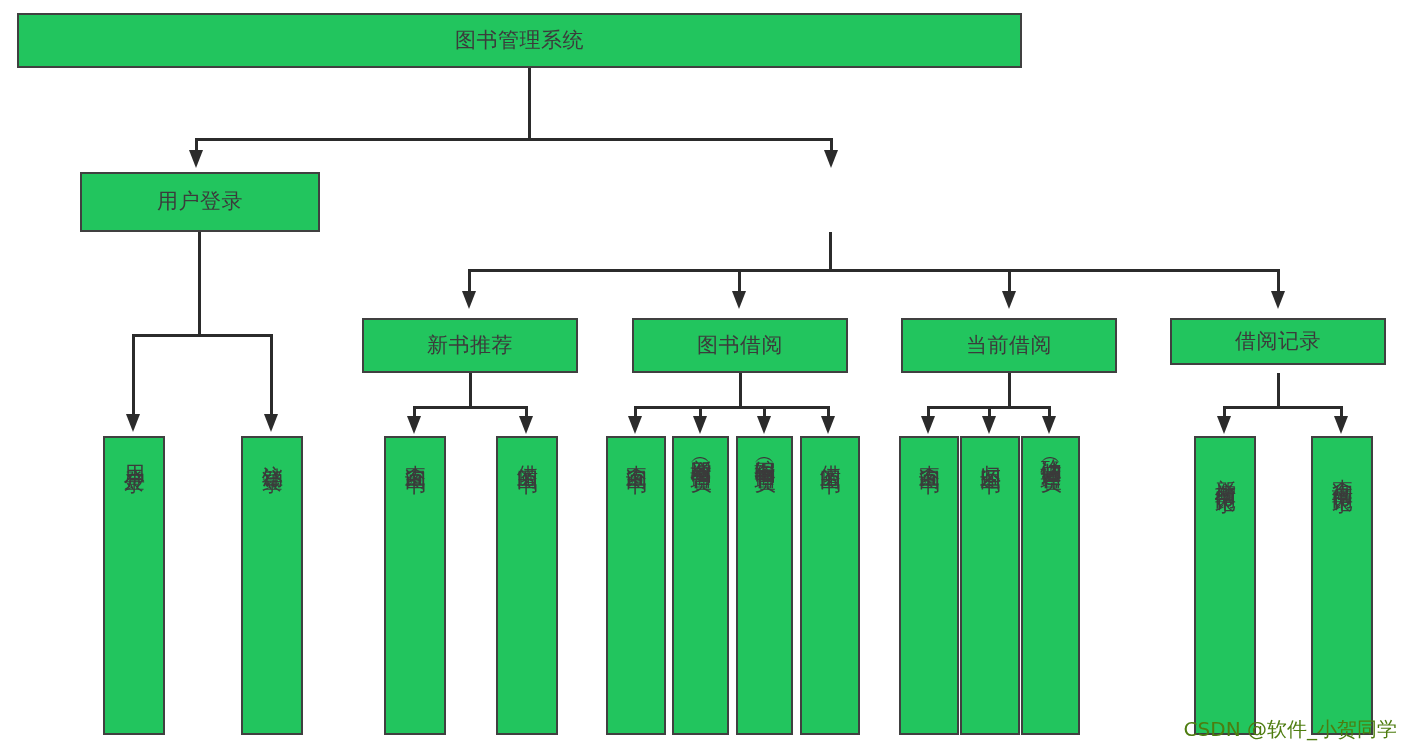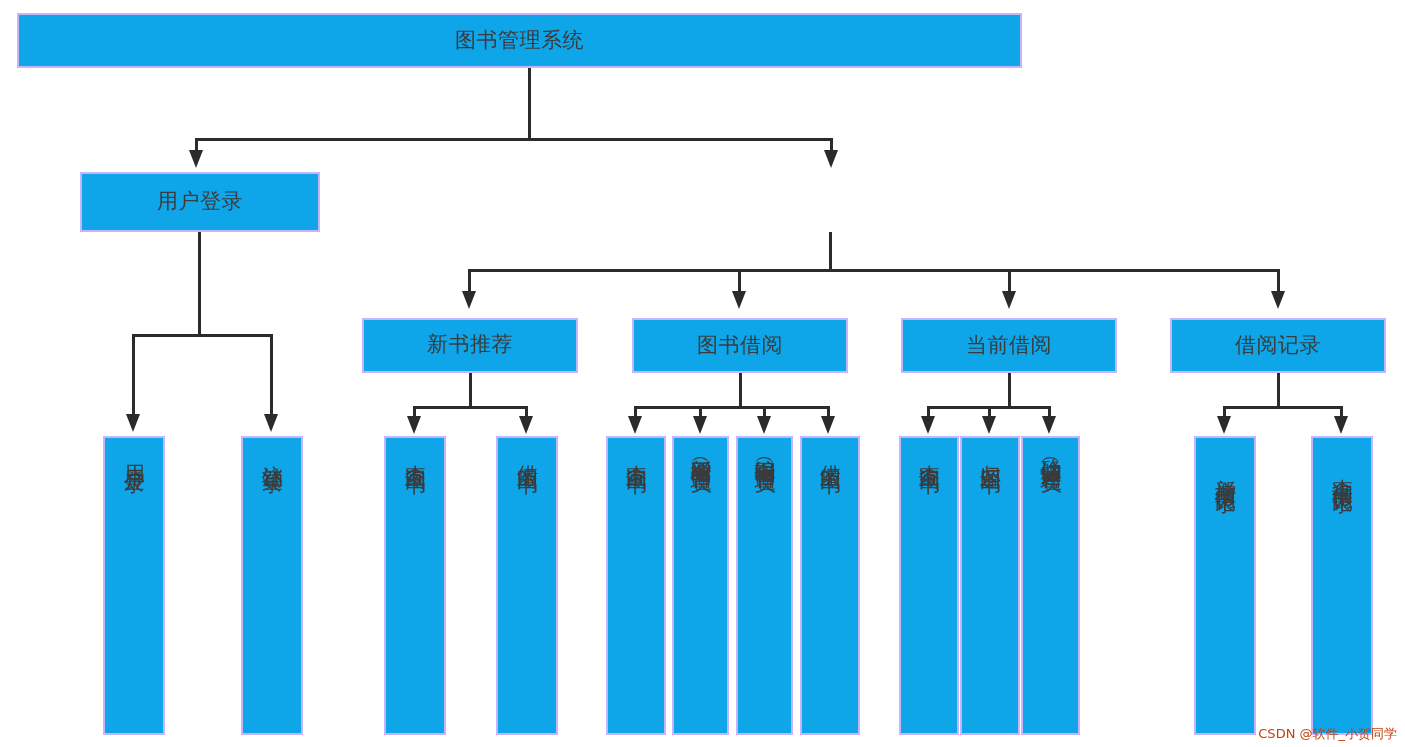--- a/index.html
+++ b/index.html
@@ -15,22 +15,22 @@
     position: relative;
     width: 1405px;
     height: 747px;
     background: #ffffff;
     overflow: hidden;
   }
   
   .node {
     position: absolute;
     box-sizing: border-box;
-    background: #0ea5e9;
-    border: 2px solid #c4b5fd;
+    background: #22c55e;
+    border: 2px solid #404040;
     display: flex;
     align-items: center;
     justify-content: center;
     color: #3a3a3a;
   }
   .node .label {
     font-size: 21px;
     line-height: 1.12;
     letter-spacing: 0.5px;
     white-space: nowrap;
@@ -70,22 +70,22 @@
     height: 0;
     border-left: 7px solid transparent;
     border-right: 7px solid transparent;
     border-top: 18px solid #2b2b2b;
   }
   
   #watermark {
     position: absolute;
     right: 8px;
     bottom: 4px;
-    font-size: 13px;
-    color: #c2410c;
+    font-size: 20px;
+    color: #4d7c0f;
     white-space: nowrap;
     font-family: "DejaVu Sans", "Liberation Sans", sans-serif;
   }
 </style>
 </head>
 <body>
 
 <div id="canvas">
 
   <div class="node horiz" style="left:17px; top:13px; width:1005px; height:55px;">
@@ -116,30 +116,30 @@
   <div class="edge h" style="left:468px; top:269px; width:812px; height:3px;"></div>
   <div class="edge v" style="left:468px; top:269px; width:3px; height:25px;"></div>
   <div class="arrow" style="left:462px; top:291px;"></div>
   <div class="edge v" style="left:738px; top:269px; width:3px; height:25px;"></div>
   <div class="arrow" style="left:732px; top:291px;"></div>
   <div class="edge v" style="left:1008px; top:269px; width:3px; height:25px;"></div>
   <div class="arrow" style="left:1002px; top:291px;"></div>
   <div class="edge v" style="left:1277px; top:269px; width:3px; height:25px;"></div>
   <div class="arrow" style="left:1271px; top:291px;"></div>
 
-  <div class="node horiz" style="left:362px; top:318px; width:216px; height:55px;font-family:Liberation Mono, monospace;">
+  <div class="node horiz" style="left:362px; top:318px; width:216px; height:55px;">
     <span class="label">新书推荐</span>
   </div>
   <div class="node horiz" style="left:632px; top:318px; width:216px; height:55px;align-items:center;">
     <span class="label">图书借阅</span>
   </div>
   <div class="node horiz" style="left:901px; top:318px; width:216px; height:55px;">
     <span class="label">当前借阅</span>
   </div>
-  <div class="node horiz" style="left:1170px; top:318px; width:216px; height:55px;">
+  <div class="node horiz" style="left:1170px; top:318px; width:216px; height:47px;">
     <span class="label">借阅记录</span>
   </div>
 
   <div class="edge v" style="left:469px; top:373px; width:3px; height:35px;"></div>
   <div class="edge h" style="left:413px; top:406px; width:115px; height:3px;"></div>
   <div class="edge v" style="left:413px; top:406px; width:3px; height:14px;"></div>
   <div class="arrow" style="left:407px; top:416px;"></div>
   <div class="edge v" style="left:525px; top:406px; width:3px; height:14px;"></div>
   <div class="arrow" style="left:519px; top:416px;"></div>
 

